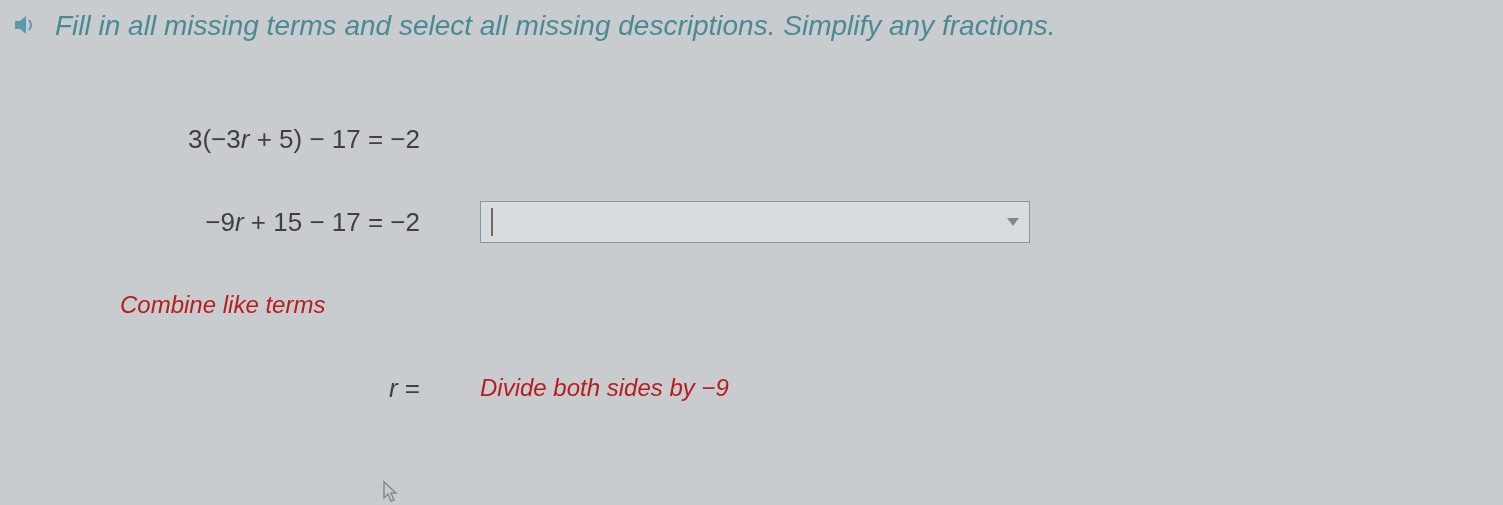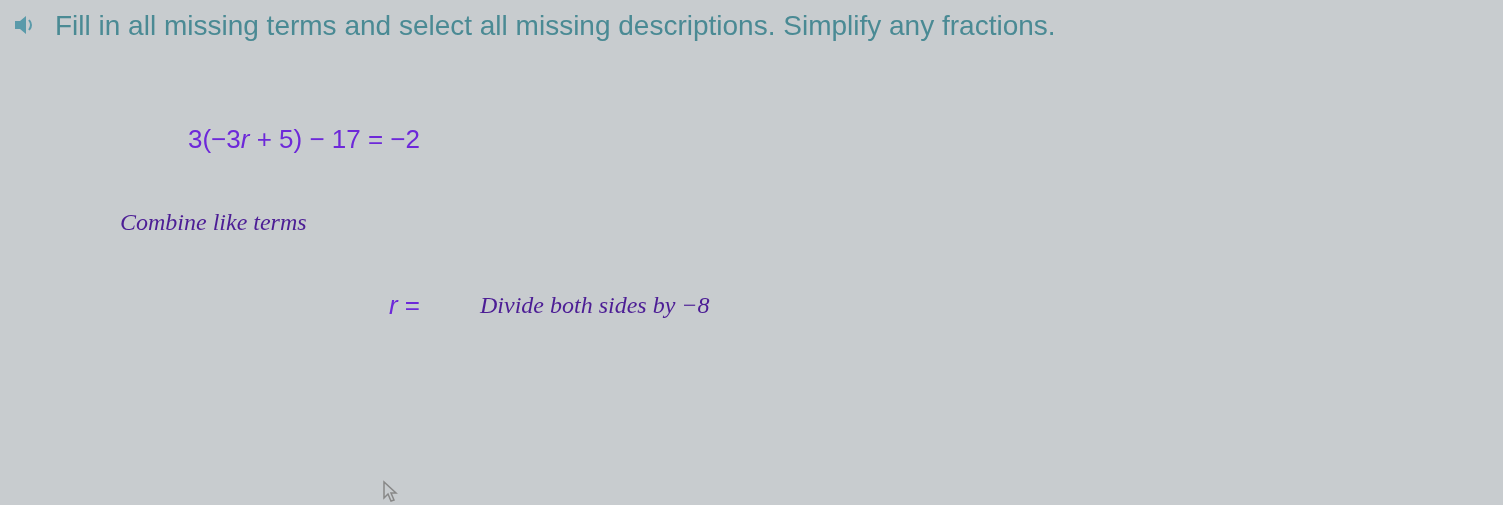--- a/index.html
+++ b/index.html
@@ -23,49 +23,49 @@
       height: 30px;
       display: flex;
       align-items: center;
       justify-content: center;
     }
     .instructions {
       position: absolute;
       left: 55px;
       top: 10px;
       font-size: 28px;
+      font-style: italic;
       color: #4a8a94;
       font-weight: 500;
     }
     .equation-container {
       position: absolute;
       left: 80px;
       top: 100px;
       width: 1380px;
     }
     .equation-row {
       display: flex;
       align-items: center;
       height: 78px;
       margin-bottom: 5px;
     }
     .equation-cell {
       width: 360px;
       text-align: right;
       font-size: 26px;
-      color: #6d28d9;
+      color: #404040;
       font-family: Arial, sans-serif;
       padding-right: 20px;
     }
     .description-cell {
       margin-left: 40px;
       font-size: 24px;
       font-style: italic;
-      color: #4c1d95;
-      font-family: Liberation Serif, serif;
+      color: #b91c1c;
     }
     .dropdown-box {
       margin-left: 40px;
       width: 550px;
       height: 42px;
       background-color: #d8dcdf;
       border: 1px solid #7a9aa8;
       position: relative;
       display: flex;
       align-items: center;
@@ -119,31 +119,40 @@
 <div class="instructions">Fill in all missing terms and select all missing descriptions. Simplify any fractions.</div>
 
 <div class="equation-container">
 
   <div class="equation-row">
     <div class="equation-cell">
       <span>3(−3<span class="italic-var">r</span> + 5) − 17 = −2</span>
     </div>
   </div>
 
+  <div class="equation-row">
+    <div class="equation-cell">
+      <span>−9<span class="italic-var">r</span> + 15 − 17 = −2</span>
+    </div>
+    <div class="dropdown-box">
+      <div class="dropdown-cursor"></div>
+      <div class="dropdown-arrow"></div>
+    </div>
+  </div>
 
   <div class="equation-row">
     <div class="description-cell">Combine like terms</div>
   </div>
 
 
   <div class="equation-row">
     <div class="equation-cell">
       <span><span class="italic-var">r</span> =</span>
     </div>
-    <div class="description-cell">Divide both sides by −8</div>
+    <div class="description-cell">Divide both sides by −9</div>
   </div>
 
 </div>
 
 <div class="cursor-pointer">
   <svg width="18" height="24" viewBox="0 0 18 24">
     <path d="M 2 2 L 2 18 L 6 14 L 9 21 L 12 20 L 9 13 L 14 13 Z" fill="none" stroke="#888" stroke-width="1.5"></path>
   </svg>
 </div>
 

